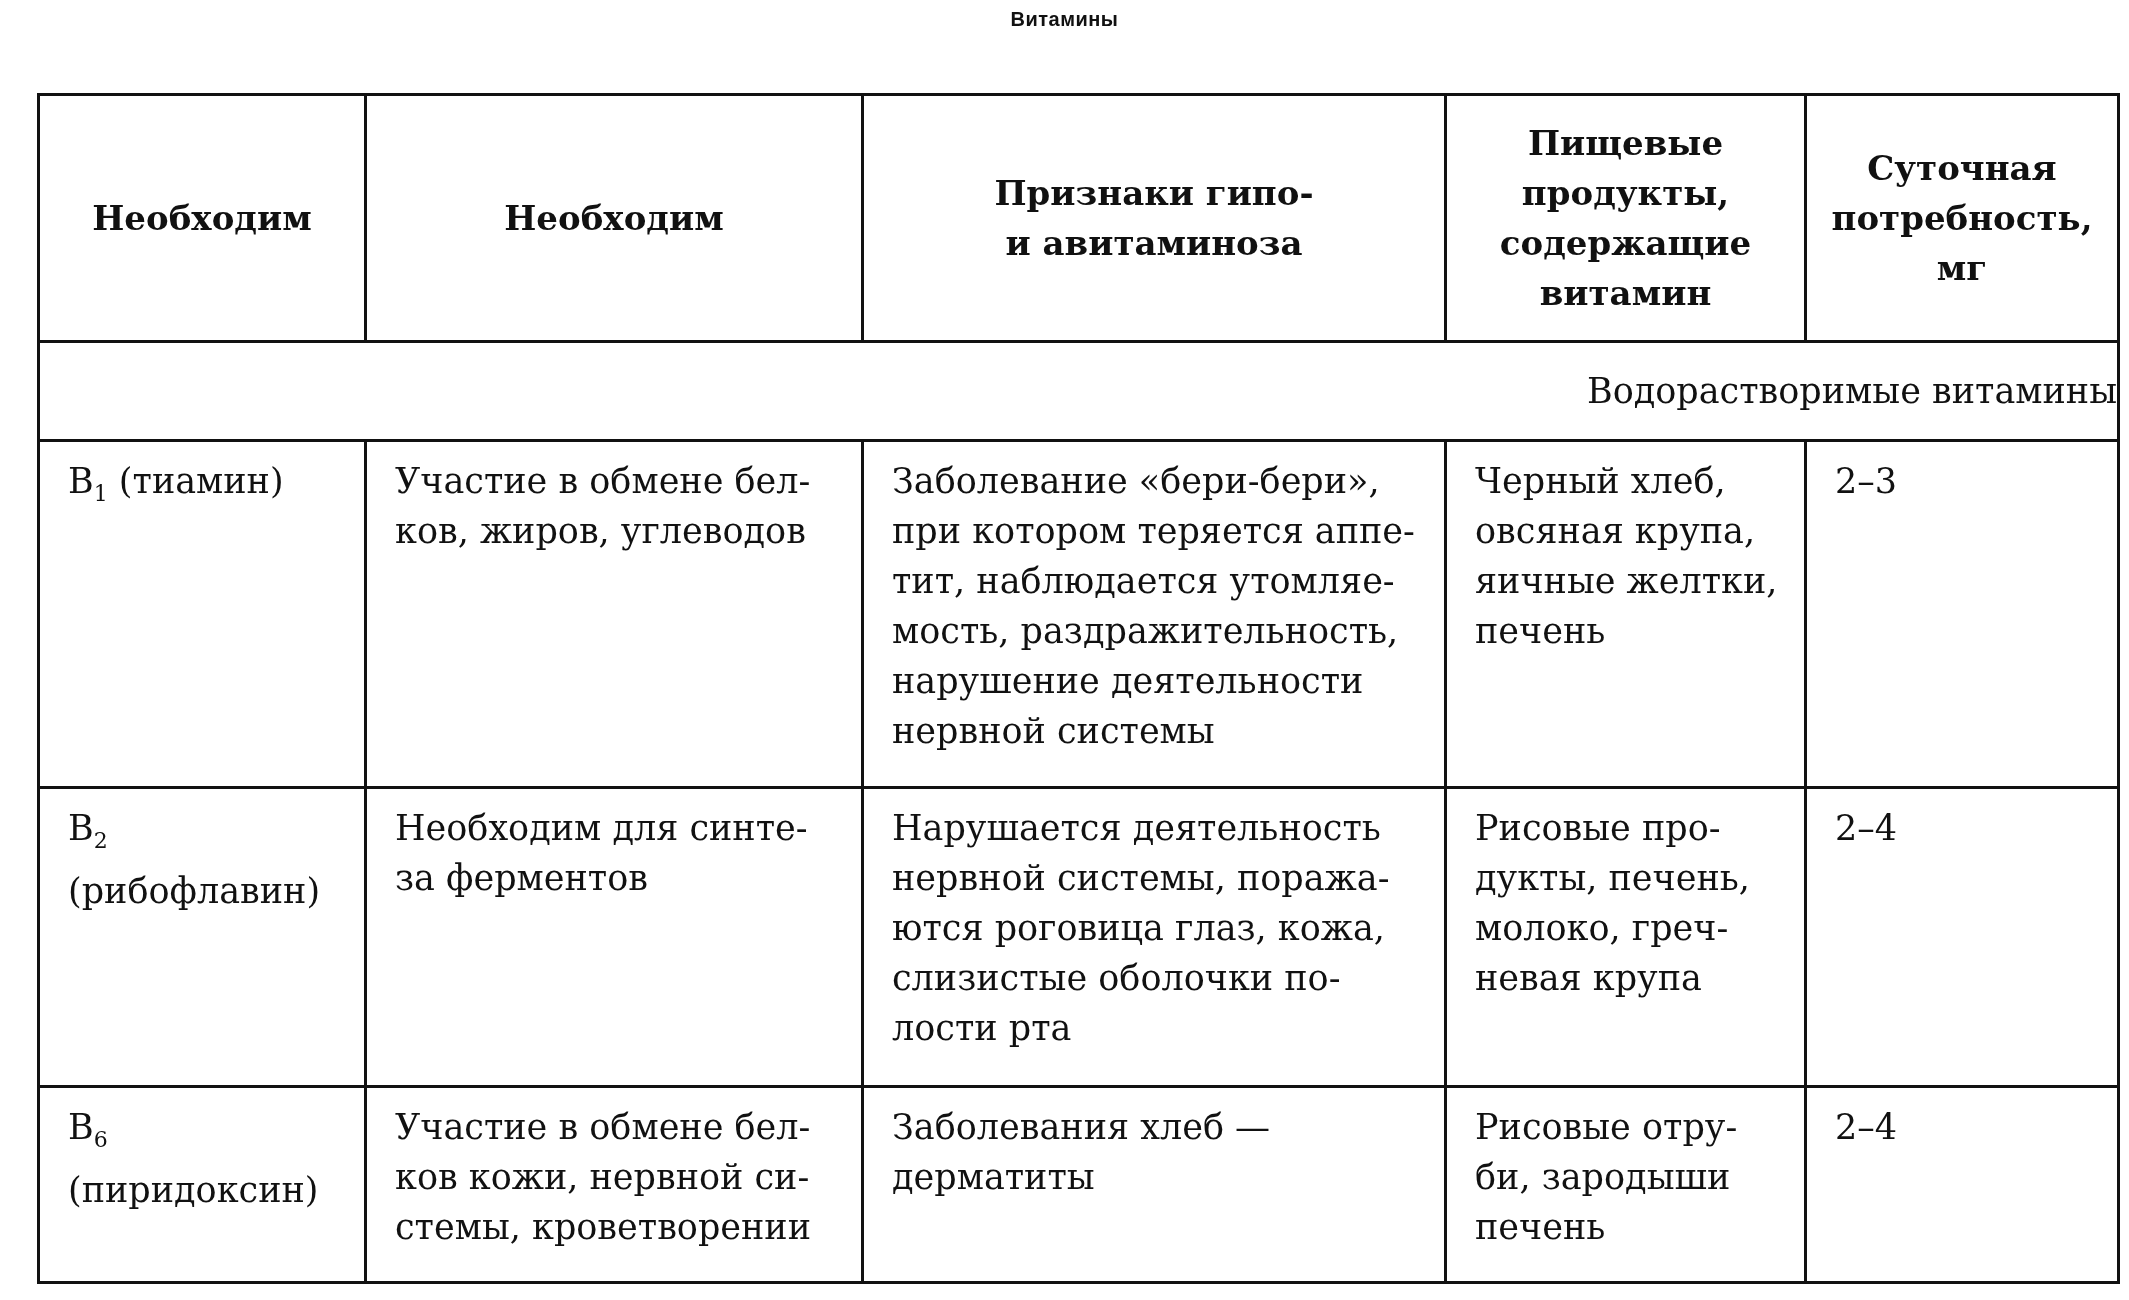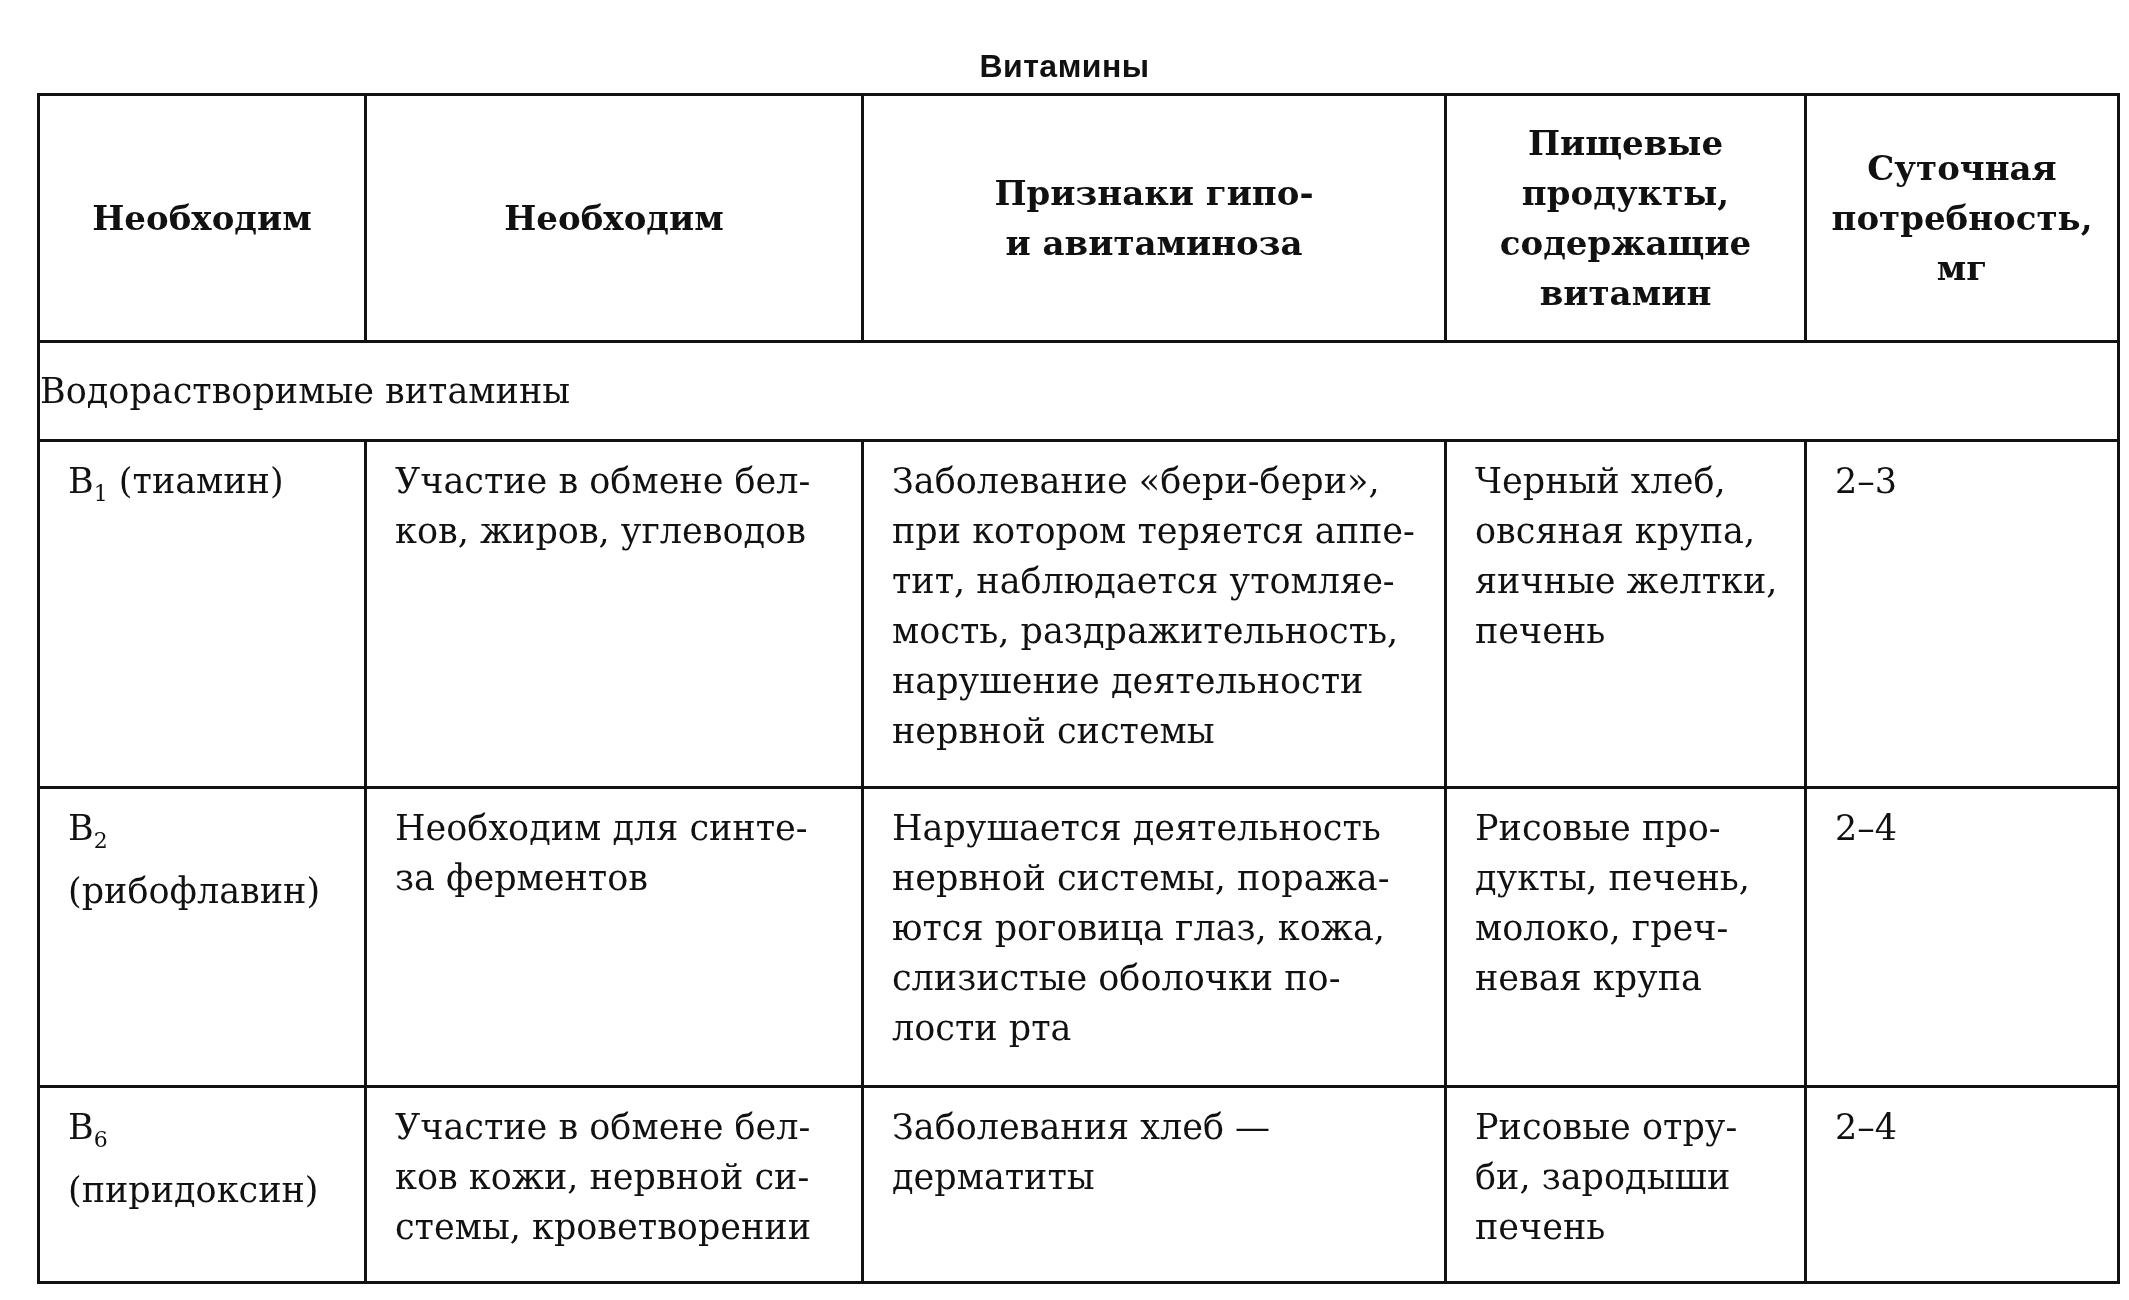--- a/index.html
+++ b/index.html
@@ -1,24 +1,24 @@
 <!DOCTYPE html>
 <html><head>
 <meta charset="utf-8">
 <style>
   html, body { margin:0; padding:0; background:#fff; }
   body { width:2129px; height:1300px; position:relative; overflow:hidden; color:#111;
          font-family:"DejaVu Serif", serif; }
   .title { position:absolute; top:8px; left:0; width:2129px; text-align:center;
-           font-family:"Liberation Sans", sans-serif; font-weight:bold; font-size:32px; letter-spacing:0.5px;margin-top:40px; }
+           font-family:"Liberation Sans", sans-serif; font-weight:bold; font-size:20px; letter-spacing:0.5px; }
   table { position:absolute; left:37px; top:93px; width:2080px; border-collapse:collapse; table-layout:fixed; }
   td, th { border:3px solid #111; vertical-align:top; padding:0; }
   th { font-family:"DejaVu Serif", serif; font-weight:bold; font-size:34px; line-height:50px;
        text-align:center; vertical-align:middle; height:244px; }
-  .section td { height:96px; text-align:left; vertical-align:middle; font-size:35px; }
+  .section td { height:96px; text-align:right; vertical-align:middle; font-size:35px; }
   .cell { font-size:35px; line-height:50px; padding:14px 18px 0 28px; white-space:pre-line; }
   sub { font-size:22px; }
   .r1 td { height:344px; }
   .r2 td { height:296px; }
   .r3 td { height:193px; }
 </style>
 </head>
 <body>
 
 <div class="title">Витамины</div>

